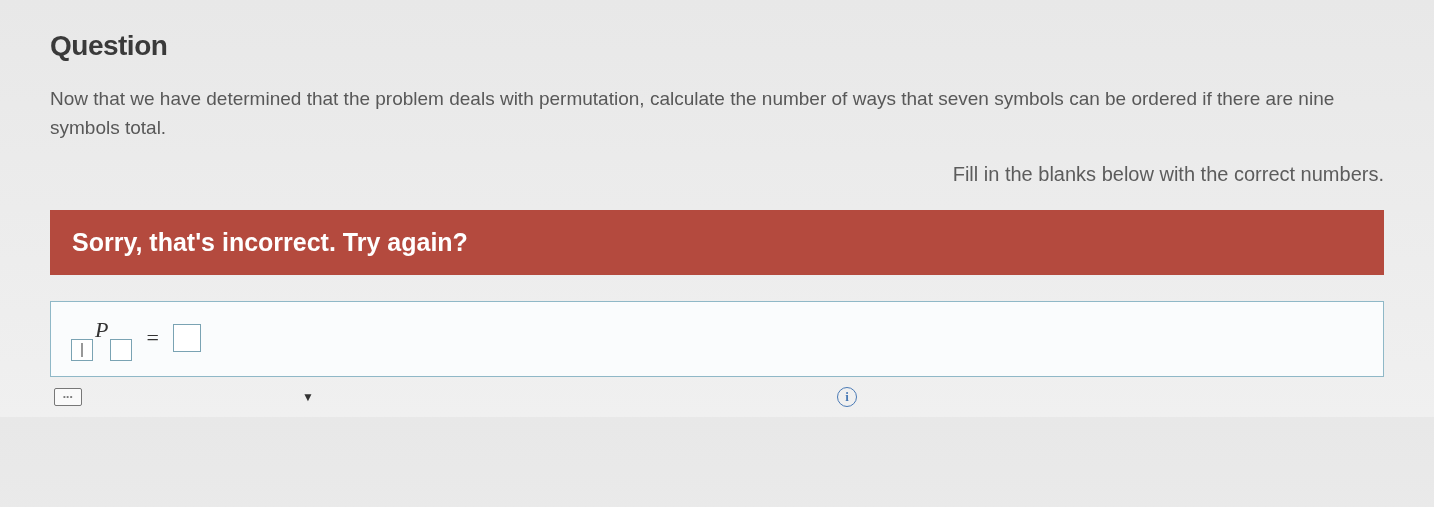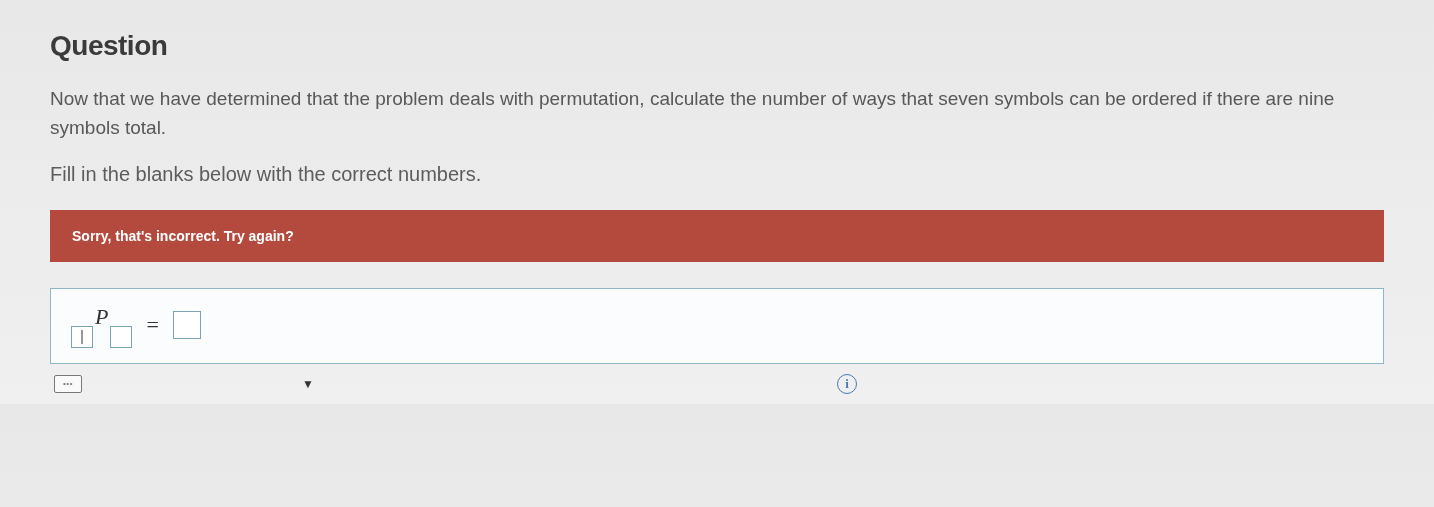--- a/index.html
+++ b/index.html
@@ -20,26 +20,27 @@
     font-size: 19px;
     color: #585858;
     line-height: 1.55;
     margin-bottom: 20px;
     font-weight: 400;
   }
   .instruction-text {
     font-size: 20px;
     color: #5c5c5c;
     margin-bottom: 24px;
+    text-align: right;
   }
   .feedback-bar {
     background: #b44a3e;
     color: #fff;
     padding: 18px 22px;
-    font-size: 14px;
+    font-size: 25px;
     font-weight: 600;
     margin-bottom: 26px;
   }
   .answer-area {
     border: 1px solid #8fb8c7;
     background: #fafcfd;
     padding: 22px 20px 24px 20px;
     display: flex;
     align-items: center;
     gap: 6px;

